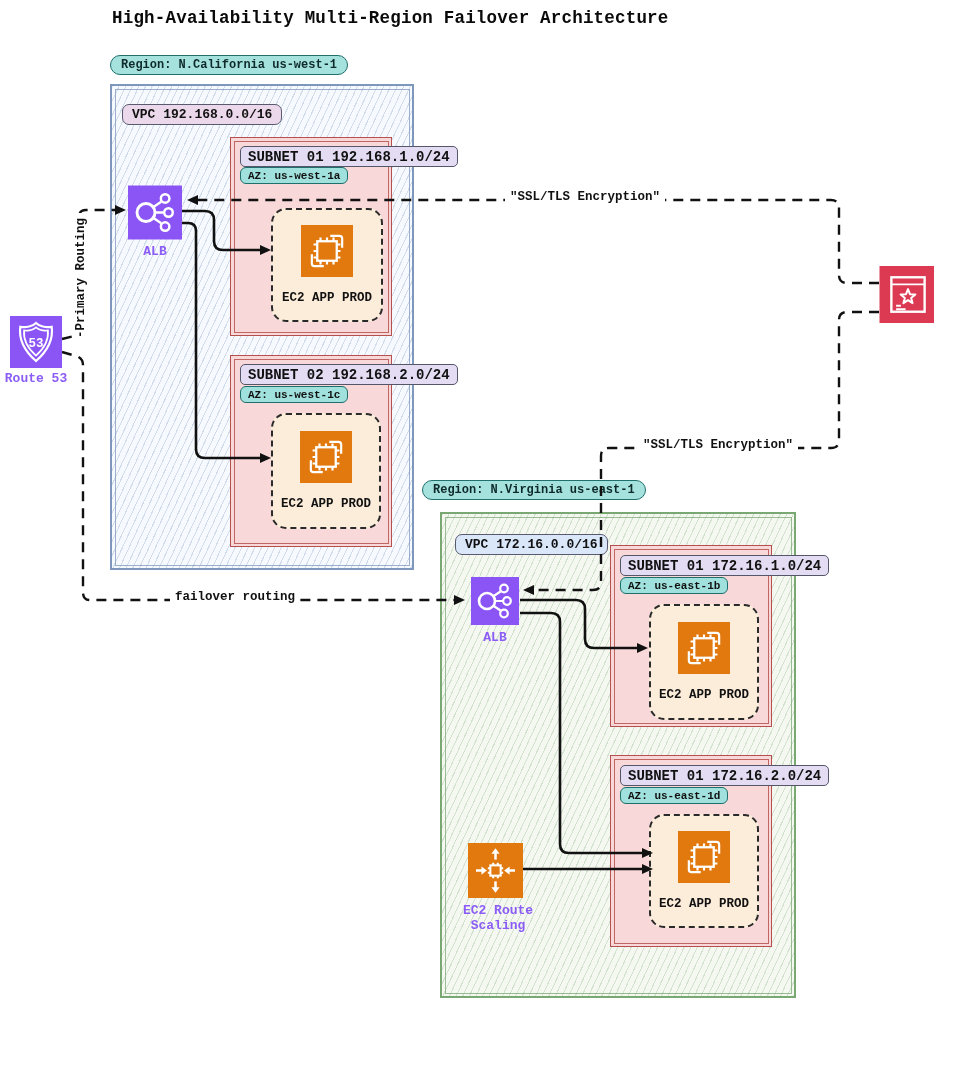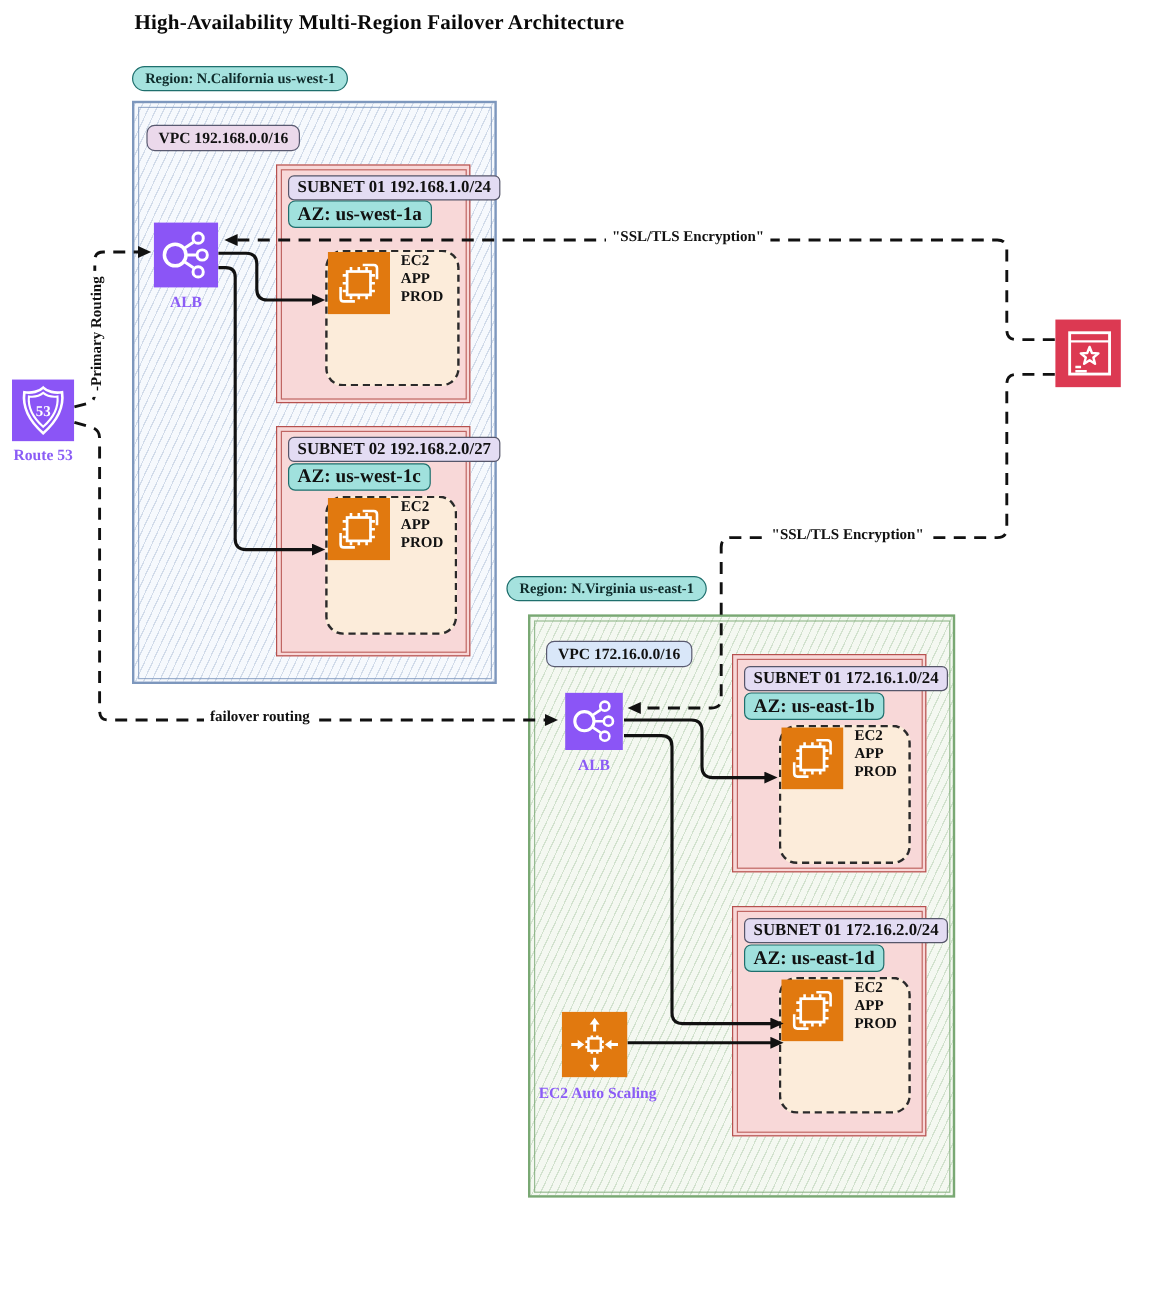--- a/index.html
+++ b/index.html
@@ -1,17 +1,17 @@
 <!DOCTYPE html>
 <html style="--aws-purple: #8B55F6; --aws-orange: #E1790F; --aws-red: #DC3952; --region-teal-bg: #A5E2DE; --subnet-pink: #F8D8D8; --ec2-cream: #FCECDA; --west-border: #7D97BD; --east-border: #79A873; --wire-black: #111111;"><head>
 <meta charset="utf-8">
 <style>
   html,body{margin:0;padding:0;background:#fff;}
   .canvas{position:relative;width:934px;height:1086px;background:#fff;overflow:hidden;
-          font-family:Liberation Serif, serif;color:#111;}
+          font-family:Liberation Mono, monospace;color:#111;}
 
   .title{position:absolute;left:112px;top:8px;font-size:17.5px;font-weight:800;
          letter-spacing:.2px;color:#0a0a0a;z-index:4;white-space:nowrap;}
 
   
   .region{position:absolute;z-index:1;border:2px solid;}
   .region::after{content:"";position:absolute;inset:2.5px;border:1px solid;border-color:inherit;
                  opacity:.75;pointer-events:none;}
   .region-west{border-color:#7d97bd;background:#f6f9fd;
     background-image:repeating-linear-gradient(115deg,rgba(125,151,189,.30) 0 1px,transparent 1px 6px);}
@@ -22,29 +22,29 @@
   .pill{position:absolute;background:var(--region-teal-bg,#A5E2DE);border:1.6px solid #1f6f6d;
         border-radius:11px;padding:2px 10px;font-size:12px;font-weight:bold;color:#0e2a2a;
         z-index:4;white-space:nowrap;}
   .vpc-chip{position:absolute;border:1.6px solid #595a70;border-radius:7px;padding:2px 9px;
         font-size:13px;font-weight:bold;z-index:4;white-space:nowrap;text-align:right;}
   .vpc-west{background:#EBD9EB;}
   .vpc-east{background:#D9E7F9;}
   .subchip{position:absolute;background:#E3DCF3;border:1.4px solid #56566a;border-radius:5px;
         padding:1.5px 7px;font-size:14px;font-weight:bold;white-space:nowrap;z-index:3;}
   .azchip{position:absolute;background:#A0E1DD;border:1.4px solid #1f6f6d;border-radius:6px;
-        padding:1.5px 7px;font-size:16px;font-weight:bold;white-space:nowrap;z-index:3;}
+        padding:1.5px 7px;font-size:11px;font-weight:bold;white-space:nowrap;z-index:3;}
 
   
   .subnet{position:absolute;background:#F8D8D8;border:1.6px solid #B6504E;z-index:2;}
   .subnet::after{content:"";position:absolute;inset:2.5px;border:1px solid #C06663;pointer-events:none;}
 
   
   .ec2box{position:absolute;background:var(--ec2-cream,#FCECDA);border:2px dashed #2a2a2a;
-        border-radius:15px;display:flex;flex-direction:row;align-items:flex-start;
+        border-radius:15px;display:flex;flex-direction:column;align-items:center;
         justify-content:center;gap:9px;z-index:3;}
   .ec2label{font-size:12.5px;font-weight:bold;color:#111;}
 
   
   .svcicon{position:absolute;z-index:6;line-height:0;}
   .svclabel{position:absolute;z-index:6;font-size:13px;font-weight:bold;color:#8b5cf6;text-align:center;}
 
   
   .wires{position:absolute;left:0;top:0;z-index:5;pointer-events:none;}
   .linelabel{position:absolute;z-index:7;background:#fff;padding:0 5px;font-size:12.5px;
@@ -118,21 +118,21 @@
   <div class="azchip" style="left:240px;top:167px">AZ: us-west-1a</div>
   <div class="ec2box" style="left:271px;top:208px;width:108px;height:110px">
     <span class="icon">
       <svg width="52" height="52">
           <use href="#sym-ec2"></use>
         </svg></span>
     <div class="ec2label">EC2 APP PROD</div>
   </div>
 
   <div class="subnet" style="left:230px;top:355px;width:160px;height:190px"></div>
-  <div class="subchip" style="left:240px;top:364px">SUBNET 02 192.168.2.0/27</div>
+  <div class="subchip" style="left:240px;top:364px">SUBNET 02 192.168.2.0/24</div>
   <div class="azchip" style="left:240px;top:386px">AZ: us-west-1c</div>
   <div class="ec2box" style="left:271px;top:413px;width:106px;height:112px">
     <span class="icon">
       <svg width="52" height="52">
           <use href="#sym-ec2"></use>
         </svg></span>
     <div class="ec2label">EC2 APP PROD</div>
   </div>
 
   <div class="svcicon" style="left:128px;top:185px">
@@ -172,21 +172,21 @@
   <div class="svcicon" style="left:470px;top:577px">
     <svg width="50" height="48">
         <use href="#sym-alb"></use>
       </svg></div>
   <div class="svclabel" style="left:470px;top:630px;width:50px">ALB</div>
 
   <div class="svcicon" style="left:468px;top:843px">
     <svg width="55" height="55">
         <use href="#sym-asg"></use>
       </svg></div>
-  <div class="svclabel" style="left:443px;top:903px;width:110px">EC2 Auto Scaling</div>
+  <div class="svclabel" style="left:443px;top:903px;width:110px">EC2 Route Scaling</div>
 
   <div class="svcicon" style="left:10px;top:316px">
     <svg width="52" height="52">
         <use href="#sym-r53"></use>
       </svg></div>
   <div class="svclabel" style="left:-4px;top:371px;width:80px">Route 53</div>
 
   <div class="svcicon" style="left:879px;top:266px">
     <svg width="58" height="57">
         <use href="#sym-acm"></use>

